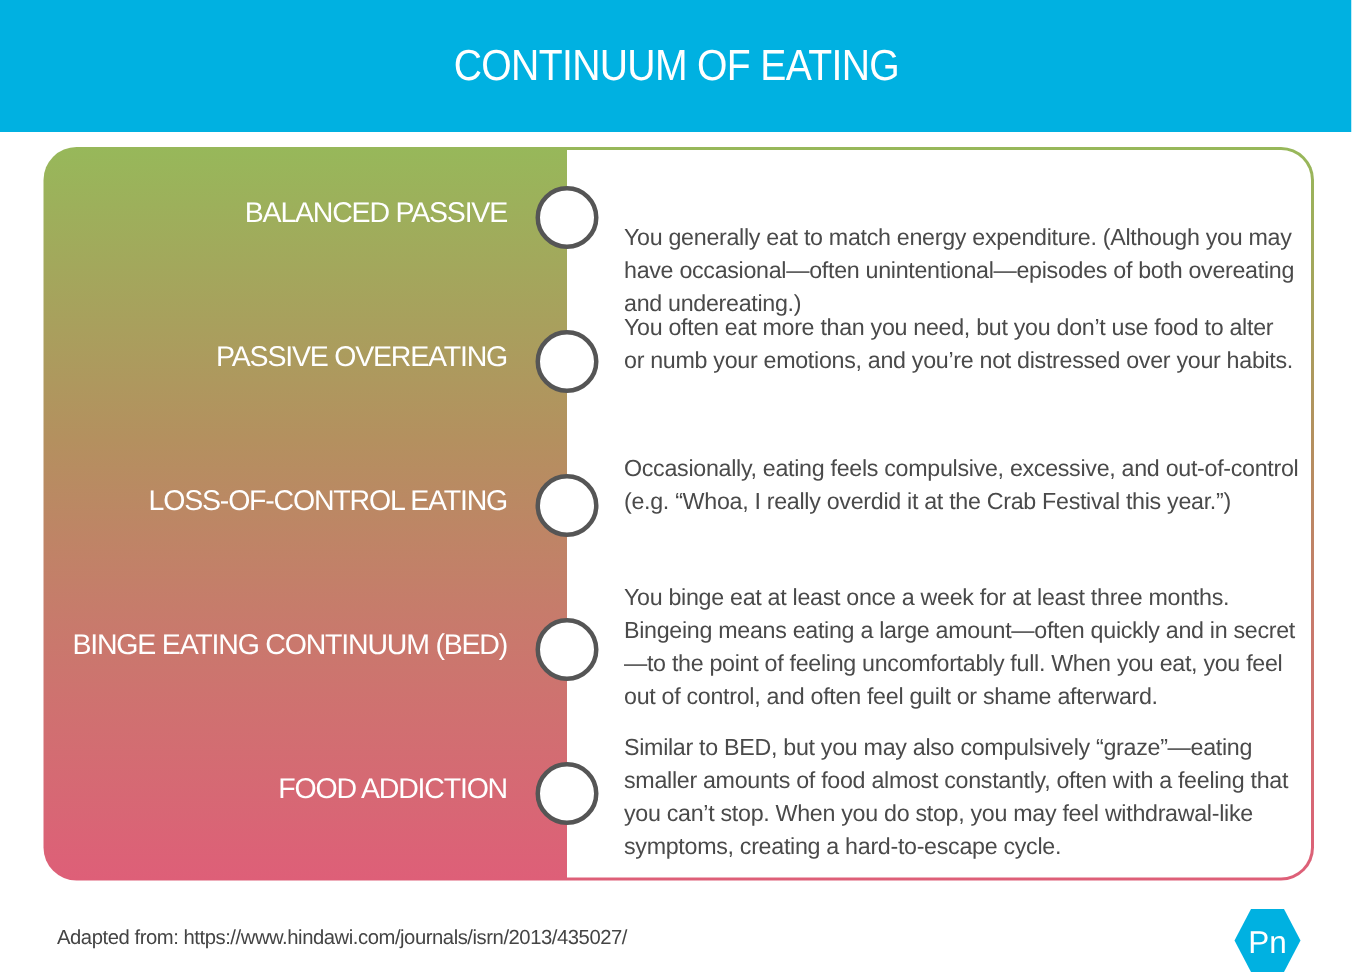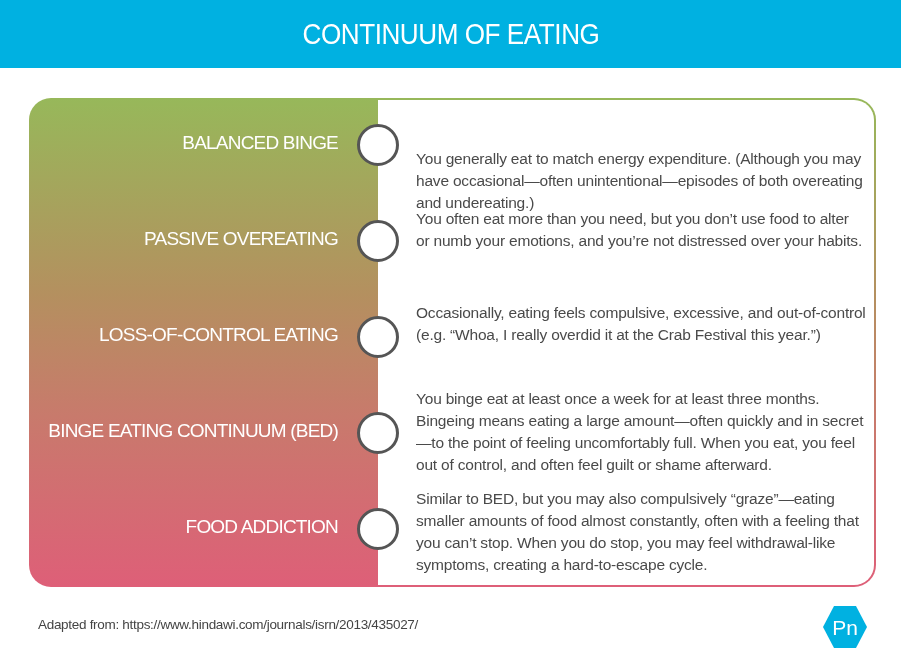--- a/index.html
+++ b/index.html
@@ -2,21 +2,21 @@
 <html><head>
 <meta charset="utf-8">
 <style>
   html, body { margin: 0; padding: 0; }
   body {
     width: 901px; height: 651px; position: relative; overflow: hidden;
     background: #ffffff;
     font-family: "Liberation Sans", sans-serif;
   }
   .header {
-    position: absolute; left: 0; top: 0; width: 901px; height: 68px;
+    position: absolute; left: 0; top: 0; width: 901px; height: 88px;
     background: #00b1e1;
     display: flex; align-items: center; justify-content: center;
   }
   .header-title {
     color: #ffffff; font-size: 29px; letter-spacing: -0.5px;
     font-family: "Liberation Sans Narrow", "Liberation Sans", sans-serif;
     transform: scaleX(0.9);
   }
   .card {
     position: absolute; left: 29px; top: 98px; width: 847px; height: 489px;
@@ -59,21 +59,21 @@
 <body>
 
 <div class="header">
   <div class="header-title">CONTINUUM OF EATING</div>
 </div>
 
 <div class="card">
   <div class="card-right"></div>
 
   <div class="row" style="top:0;">
-    <div class="label" style="top:34px;">BALANCED BINGE</div>
+    <div class="label" style="top:34px;">BALANCED PASSIVE</div>
     <div class="circle" style="top:26px;"></div>
     <div class="desc" style="top:16px;margin-top:34px;">You generally eat to match energy expenditure. (Although you may have occasional—often unintentional—episodes of both overeating and undereating.)</div>
   </div>
 
   <div class="row" style="top:96px;">
     <div class="label" style="top:34px;">PASSIVE OVEREATING</div>
     <div class="circle" style="top:26px;"></div>
     <div class="desc" style="top:14px;">You often eat more than you need, but you don’t use food to alter or numb your emotions, and you’re not distressed over your habits.</div>
   </div>
 

